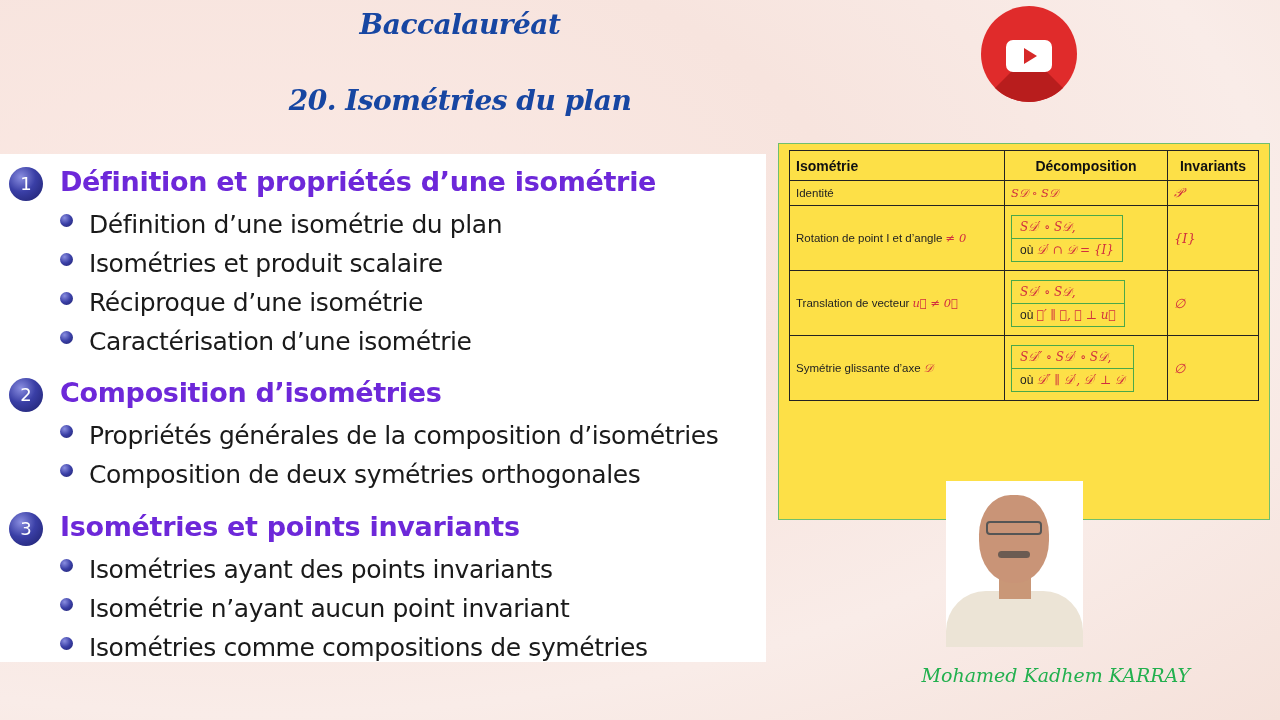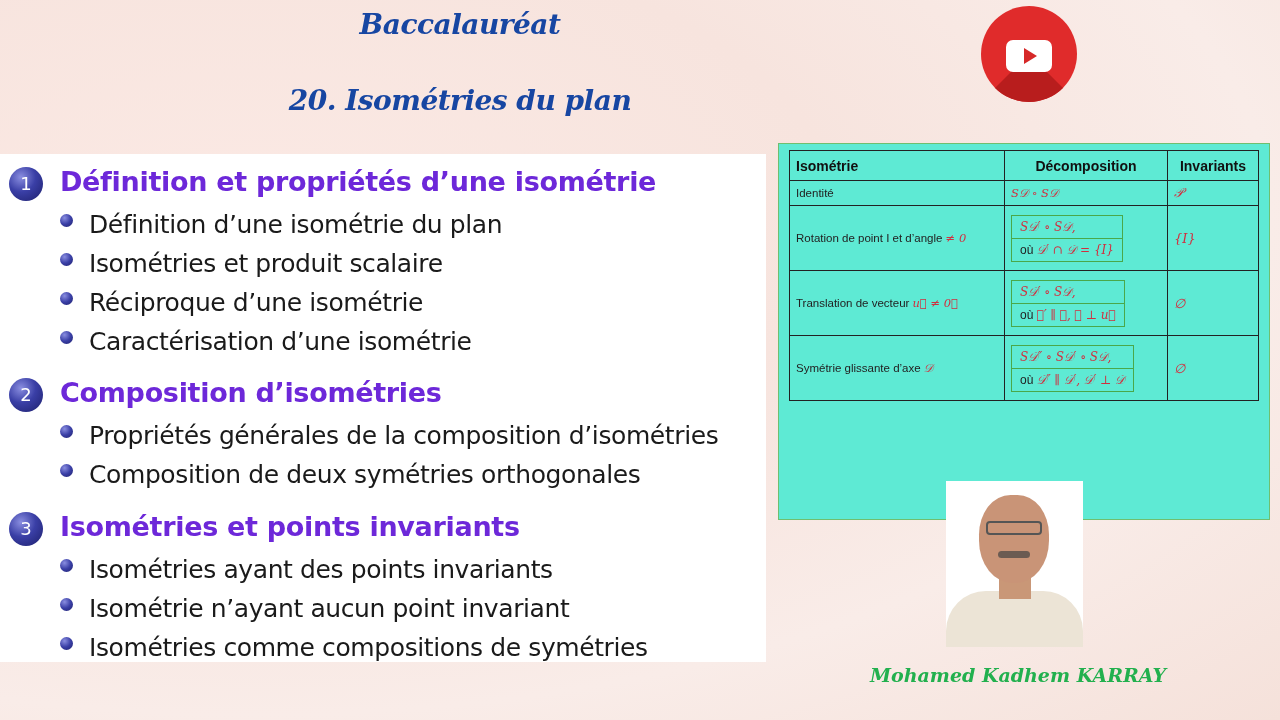--- a/index.html
+++ b/index.html
@@ -53,21 +53,21 @@
     .yt .screen {
       position: absolute; left: 25px; top: 34px; width: 46px; height: 32px; border-radius: 7px; background: #fff;
     }
     .yt .play {
       position: absolute; left: 18px; top: 8px; width: 0; height: 0;
       border-top: 8px solid transparent; border-bottom: 8px solid transparent; border-left: 13px solid #d62828;
     }
 
     .table-wrap {
       position: absolute; left: 778px; top: 143px; width: 492px; height: 377px;
-      background: #5eead4; border: 1px solid #6fbf6f; box-sizing: border-box;
+      background: #fde047; border: 1px solid #6fbf6f; box-sizing: border-box;
     }
     table.iso {
       position: absolute; left: 10px; top: 6px; width: 470px; border-collapse: collapse;
       font-family: "Liberation Sans", sans-serif;
     }
     table.iso th, table.iso td { border: 1.5px solid #222; padding: 0 6px; }
     table.iso th { font-size: 14px; font-weight: bold; height: 28px; color: #111; }
     table.iso th.c1 { text-align: left; }
     table.iso td { font-size: 11.5px; color: #222; }
     table.iso td.math, table.iso td.inv { text-align: left; }
@@ -92,22 +92,22 @@
       position: absolute; left: 33px; top: 14px; width: 70px; height: 88px; border-radius: 45% 45% 48% 48%;
       background: #c99477;
     }
     .photo .glasses {
       position: absolute; left: 40px; top: 40px; width: 56px; height: 14px;
       border: 2px solid #555; border-radius: 4px; box-sizing: border-box;
     }
     .photo .moustache { position: absolute; left: 52px; top: 70px; width: 32px; height: 7px; background: #6b5b52; border-radius: 4px; }
 
     .author {
-      position: absolute; left: 870px; top: 664px; width: 320px; text-align: left;
-      font-family: "DejaVu Serif", serif; font-style: italic; font-weight: bold;
+      position: absolute; left: 870px; top: 664px; width: 320px; text-align: right;
+      font-family: "DejaVu Serif", serif; font-style: italic; font-weight: normal;
       color: #22b04e; font-size: 19px;
     }
   </style>
 </head>
 <body>
 
 <div class="title l1">Baccalauréat</div>
 <div class="title l2">20. Isométries du plan</div>
 
 <div class="outline">

